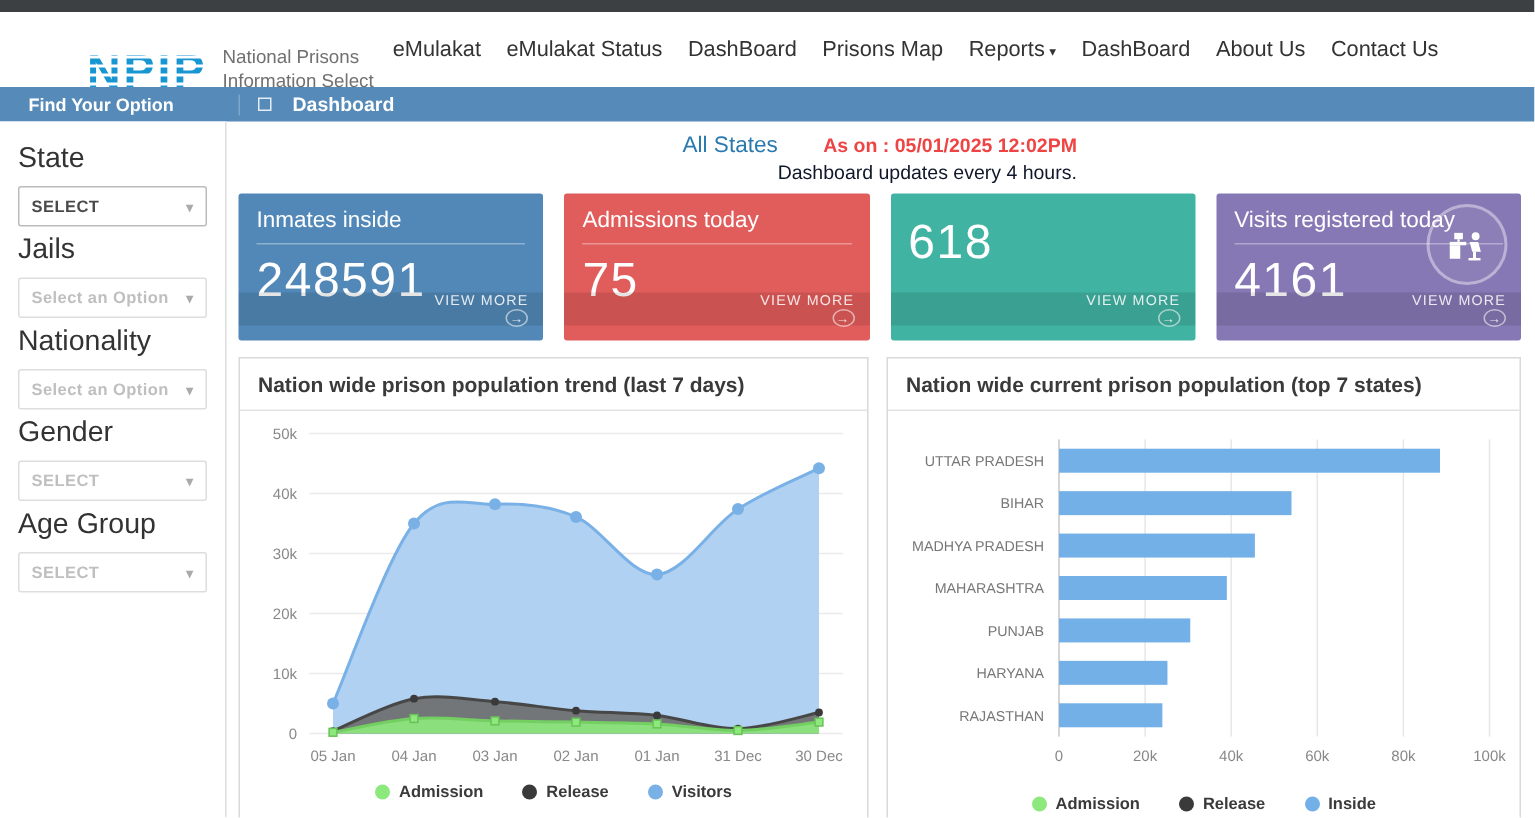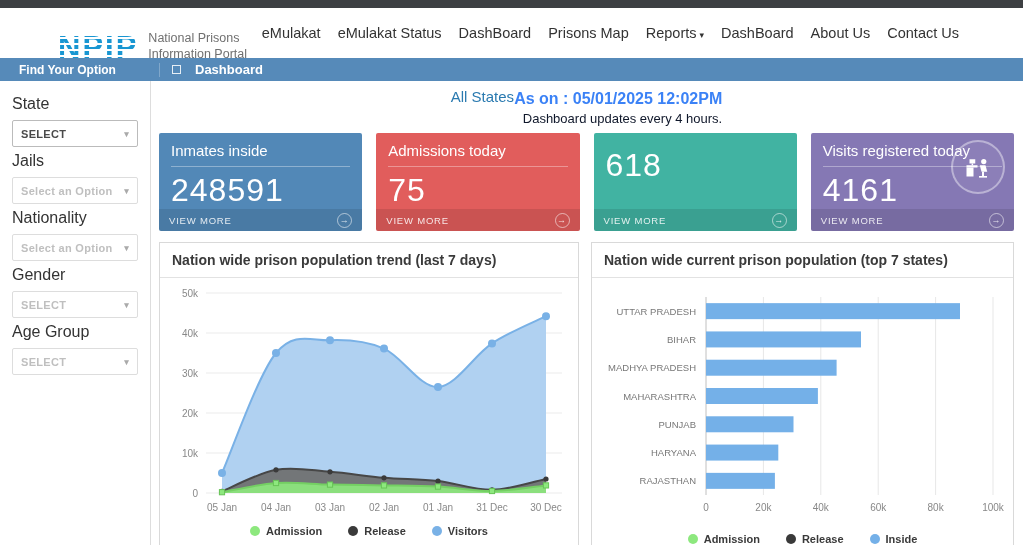--- a/index.html
+++ b/index.html
@@ -21,43 +21,43 @@
   
   .bluebar { height:23px; background:#568ab9; display:flex; align-items:center; color:#fff; }
   .bluebar-left { width:160px; padding-left:19px; font-size:12px; font-weight:bold;
     border-right:1px solid rgba(255,255,255,0.25); }
   .crumb { display:flex; align-items:center; gap:14px; padding-left:12px; }
   .dash-icon { width:9px; height:9px; border:1px solid rgba(255,255,255,0.85); display:inline-block; }
   .crumb-label { font-size:13px; font-weight:bold; }
   
   .wrap { display:flex; height:464px; }
   .sidebar { width:160px; border-right:1px solid #ddd; padding:9px 12px; background:#fff; }
-  .f-label { font-size:16px; color:#333; margin:5px 0 7px; }
+  .f-label { font-size:19px; color:#333; margin:5px 0 7px; }
   .select { height:27px; border:1px solid #ccc; border-radius:2px; background:#fff;
     display:flex; align-items:center; justify-content:space-between; padding:0 8px;
     font-size:11px; font-weight:bold; letter-spacing:.3px; margin-bottom:3px; cursor:pointer; }
   .select .sel-caret { font-size:9px; color:#aaa; }
   .select.active { border-color:#bbb; color:#4a4a4a; }
   .select.disabled { color:#bfbfbf; border-color:#ddd; cursor:default; }
   .main { flex:1; padding:7px 9px 0 8px; }
   
   .topline { display:flex; justify-content:center; margin-bottom:6px; }
   .scope { font-size:15px; color:#2a7ab0; cursor:pointer; }
   .asof { text-align:right; line-height:1.35; }
-  .asof .ason { font-size:16px; font-weight:bold; color:#3b82f6; }
+  .asof .ason { font-size:13px; font-weight:bold; color:#ef4444; }
   .asof .note { font-size:13px; color:#0f172a; }
   
   .cards { display:flex; gap:14px; margin-bottom:11px; }
   .card { flex:1; height:98px; position:relative; color:#fff; border-radius:2px; overflow:hidden; }
   .card-body { padding:9px 12px 0; }
   .card-title { font-size:15px; padding-bottom:7px; border-bottom:1px solid rgba(255,255,255,0.35); }
   .card-value { font-size:32px; margin-top:5px; letter-spacing:1px; }
-  .card-footer { position:absolute; left:0; right:0; bottom:0; height:22px;
-    background:rgba(0,0,0,0.10); display:flex; align-items:center; justify-content:space-between;
-    padding:0 10px; font-size:9.5px; letter-spacing:.8px; color:rgba(255,255,255,0.85); cursor:pointer; }
+  .card-footer { position:absolute; left:0; right:0; bottom:10px; height:22px;
+    background:rgba(0,0,0,0.10); display:flex; align-items:flex-end; justify-content:space-between;
+    padding:0 10px; font-size:9.5px; letter-spacing:.8px; color:rgba(255,255,255,0.85); cursor:pointer;flex-direction:column; }
   .arrow-circle { width:15px; height:15px; border:1px solid rgba(255,255,255,0.55); border-radius:50%;
     display:flex; align-items:center; justify-content:center; font-size:9px; color:rgba(255,255,255,0.8); }
   .visitor-badge { position:absolute; top:7px; right:9px; width:54px; height:54px; border-radius:50%;
     border:2px solid rgba(255,255,255,0.4); background:rgba(255,255,255,0.06);
     display:flex; align-items:center; justify-content:center; }
   
   .panels { display:flex; gap:12px; }
   .panel { border:1px solid #d9d9d9; background:#fff; }
   .panel-trend { width:420px; }
   .panel-bars { flex:1; }
@@ -80,21 +80,21 @@
       <div class="logo-text">NPIP</div>
       <div class="logo-stripes">
         <i style="top:5px"></i>
           <i style="top:11px"></i>
           <i style="top:17px"></i>
           <i style="top:23px"></i>
       </div>
     </div>
     <div class="tagline">
       <div>National Prisons</div>
-      <div>Information Portal</div>
+      <div>Information Select</div>
     </div>
   </div>
   <div class="nav">
     <span class="nav-item">eMulakat</span>
     <span class="nav-item">eMulakat Status</span>
     <span class="nav-item">DashBoard</span>
     <span class="nav-item">Prisons Map</span>
     <span class="nav-item"><span>Reports</span><span class="caret">▾</span></span>
     <span class="nav-item">DashBoard</span>
     <span class="nav-item">About Us</span>

